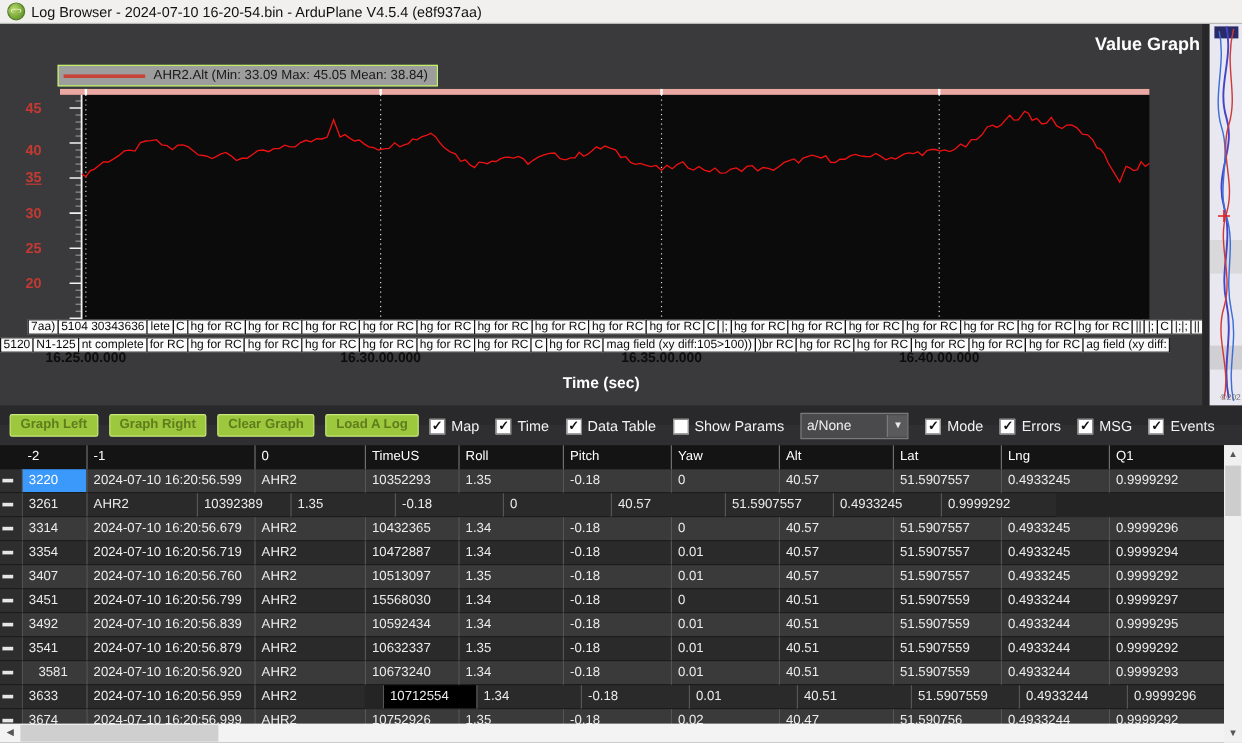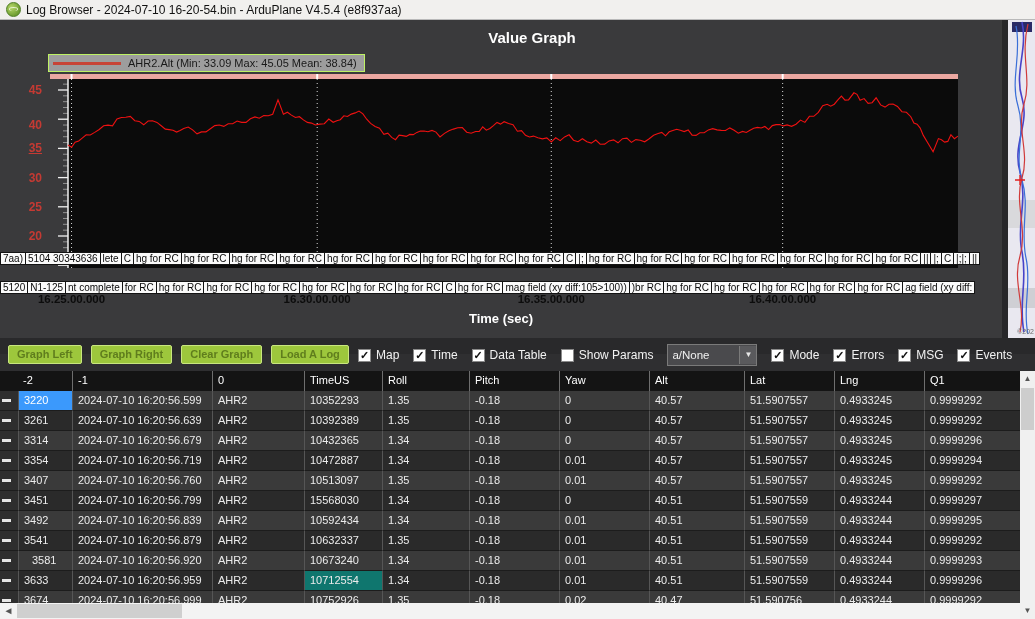--- a/index.html
+++ b/index.html
@@ -9,31 +9,31 @@
   #titlebar{position:absolute;left:0;top:0;width:1035px;height:20px;background:#f1f0ee;
             border-bottom:1px solid #b9b9b9;display:flex;align-items:center;box-sizing:border-box;}
   #app-icon{width:13px;height:13px;border-radius:50%;margin:0 5px 0 6px;
             background:radial-gradient(circle at 35% 35%,#b7d86a,#6f9e32 70%);
             border:1px solid #4e7d24;position:relative;}
   #app-icon:after{content:"";position:absolute;left:2px;top:4px;width:7px;height:3px;
             border-radius:50%;border:1px solid #e7f2cf;border-bottom:none;}
   #titletext{font-size:12px;color:#111;white-space:nowrap;}
   
   #graph-panel{position:absolute;left:0;top:20px;width:1002px;height:318px;background:#3a3a3c;overflow:hidden;}
-  #graph-title{position:absolute;left:0;top:9px;width:1000px;text-align:center;color:#fff;
-               font-size:15px;font-weight:bold;margin-left:32px;}
+  #graph-title{position:absolute;left:0;top:9px;width:1000px;text-align:right;color:#fff;
+               font-size:15px;font-weight:bold;}
   #legend{position:absolute;left:48px;top:34px;height:16px;display:flex;align-items:center;
           background:#9d9d9d;border:1px solid #bef264;padding:0 7px 0 4px;}
   #legend-swatch{display:inline-block;width:68px;height:3px;background:#c84437;margin-right:7px;}
   #legend-text{font-size:11px;color:#191919;white-space:nowrap;}
   #plot-svg{position:absolute;left:48px;top:54px;}
-  .ylab{position:absolute;left:14px;width:28px;text-align:right;color:#c43a33;
+  .ylab{position:absolute;left:14px;width:28px;text-align:center;color:#c43a33;
         font-size:12px;font-weight:bold;}
   .evrow{position:absolute;left:0;width:1002px;height:13px;display:flex;overflow:hidden;}
-  #events1{top:232px;} #events2{top:261px;}
+  #events1{top:246px;justify-content:flex-end;} #events2{top:261px;}
   .evt{flex:none;background:#fafafa;border:1px solid #141414;margin-right:-1px;
        font-size:10px;line-height:11px;height:11px;padding:0 2px;color:#0a0a0a;white-space:nowrap;}
   .xtl{position:absolute;top:273px;width:110px;text-align:center;color:#0c0c0c;
        font-size:11.5px;font-weight:600;}
   #xaxis-title{position:absolute;left:0;top:291px;width:1002px;text-align:center;color:#fff;
                font-size:13px;font-weight:bold;}
   
   #map-strip{position:absolute;left:1002px;top:20px;width:33px;height:318px;background:#27272a;}
   #map-view{position:absolute;left:6px;top:0;width:27px;height:318px;background:#e9e8f0;overflow:hidden;}
   #map-copy{position:absolute;right:1px;bottom:3px;font-size:7px;color:#6d6d6d;}
@@ -292,21 +292,20 @@
         <div class="cell" style="width: 95px; background: rgb(58, 58, 58);">40.57</div>
         <div class="cell" style="width: 90px; background: rgb(58, 58, 58);">51.5907557</div>
         <div class="cell" style="width: 90px; background: rgb(58, 58, 58);">0.4933245</div>
         <div class="cell" style="width: 96px; background: rgb(58, 58, 58);">0.9999292</div>
       </div>
       <div class="trow">
         <div class="selector" style="width: 18px;">
           <span class="dash"></span>
         </div>
         <div class="cell" style="width: 54px; background: rgb(42, 42, 42);">3261</div>
-        <div class="cell" style="width: 140px; background: rgb(42, 42, 42);">2024-07-10 16:20:56.639</div>
         <div class="cell" style="width: 92px; background: rgb(42, 42, 42);">AHR2</div>
         <div class="cell" style="width: 78px; background: rgb(42, 42, 42);">10392389</div>
         <div class="cell" style="width: 87px; background: rgb(42, 42, 42);">1.35</div>
         <div class="cell" style="width: 90px; background: rgb(42, 42, 42);">-0.18</div>
         <div class="cell" style="width: 90px; background: rgb(42, 42, 42);">0</div>
         <div class="cell" style="width: 95px; background: rgb(42, 42, 42);">40.57</div>
         <div class="cell" style="width: 90px; background: rgb(42, 42, 42);">51.5907557</div>
         <div class="cell" style="width: 90px; background: rgb(42, 42, 42);">0.4933245</div>
         <div class="cell" style="width: 96px; background: rgb(42, 42, 42);">0.9999292</div>
       </div>
@@ -422,21 +421,21 @@
         <div class="cell" style="width: 90px; background: rgb(58, 58, 58);">0.4933244</div>
         <div class="cell" style="width: 96px; background: rgb(58, 58, 58);">0.9999293</div>
       </div>
       <div class="trow">
         <div class="selector" style="width: 18px;">
           <span class="dash"></span>
         </div>
         <div class="cell" style="width: 54px; background: rgb(42, 42, 42);">3633</div>
         <div class="cell" style="width: 140px; background: rgb(42, 42, 42);">2024-07-10 16:20:56.959</div>
         <div class="cell" style="width: 92px; background: rgb(42, 42, 42);">AHR2</div>
-        <div class="cell" style="width: 78px; background: #0f766e;">10712554</div>
+        <div class="cell" style="width: 78px; background: #000000; margin-left: 15px;">10712554</div>
         <div class="cell" style="width: 87px; background: rgb(42, 42, 42);">1.34</div>
         <div class="cell" style="width: 90px; background: rgb(42, 42, 42);">-0.18</div>
         <div class="cell" style="width: 90px; background: rgb(42, 42, 42);">0.01</div>
         <div class="cell" style="width: 95px; background: rgb(42, 42, 42);">40.51</div>
         <div class="cell" style="width: 90px; background: rgb(42, 42, 42);">51.5907559</div>
         <div class="cell" style="width: 90px; background: rgb(42, 42, 42);">0.4933244</div>
         <div class="cell" style="width: 96px; background: rgb(42, 42, 42);">0.9999296</div>
       </div>
       <div class="trow">
         <div class="selector" style="width: 18px;">

